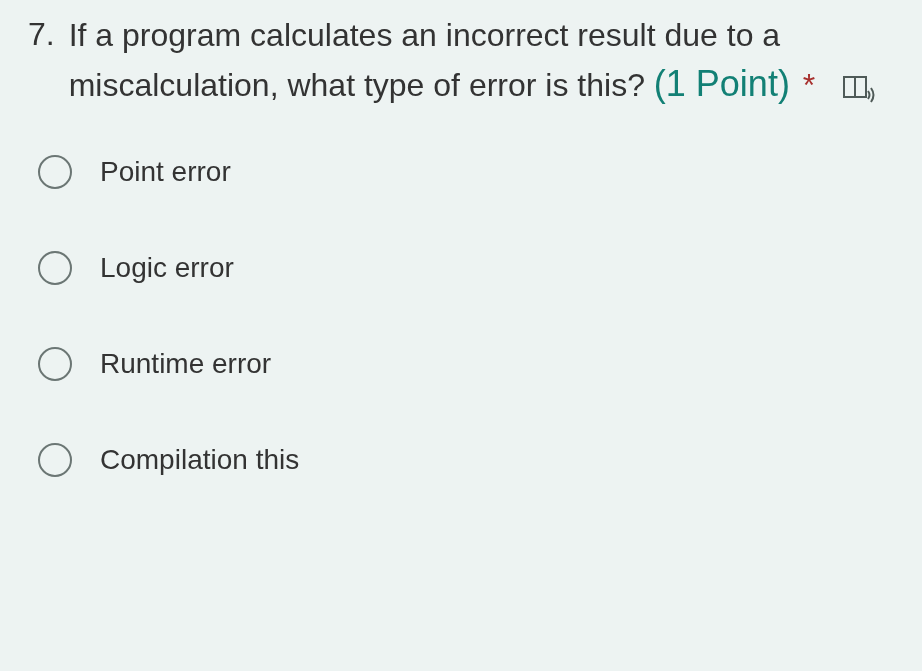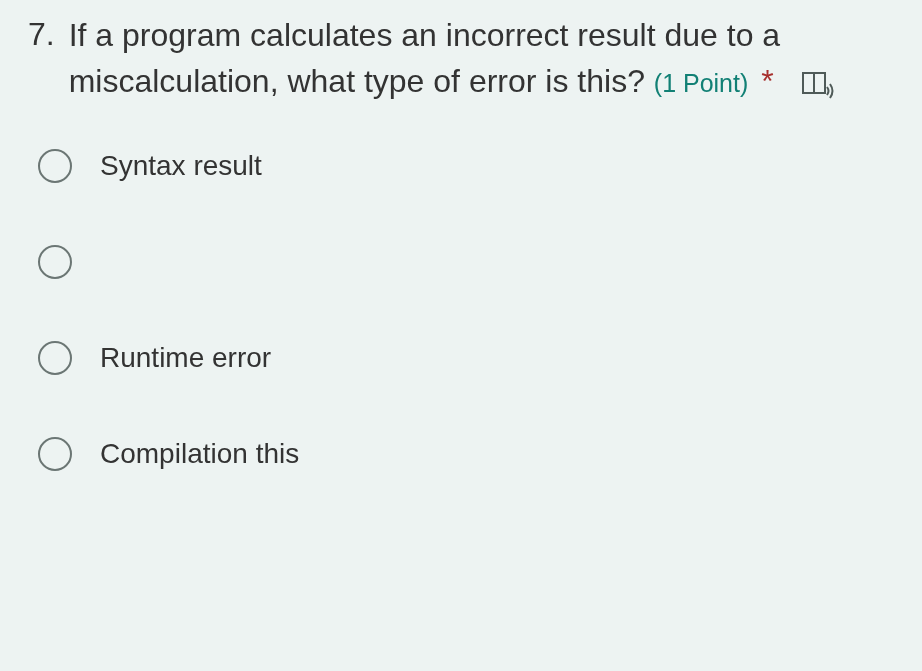--- a/index.html
+++ b/index.html
@@ -27,21 +27,21 @@
     .question-content {
       flex: 1;
     }
     .question-text {
       font-size: 32px;
       color: #333;
       line-height: 1.45;
     }
     .points {
       color: #128075;
-      font-size: 25px;
+      font-size: 36px;
       text-align: right;
     }
     .required {
       color: #a7302e;
       font-size: 32px;
       margin-left: 4px;
     }
     .immersive-reader-icon {
       display: inline-flex;
       align-items: center;
@@ -91,24 +91,25 @@
           <path d="M 29 15 Q 34 22 29 29" fill="none" stroke="#4f5a58" stroke-width="2"></path>
         </svg>
       </span>
     </div>
   </div>
 </div>
 
 <div class="options-container">
   <div class="option">
     <div class="radio-circle"></div>
-    <span class="option-label">Syntax result</span>
+    <span class="option-label">Point error</span>
   </div>
   <div class="option">
     <div class="radio-circle"></div>
+    <span class="option-label">Logic error</span>
   </div>
   <div class="option">
     <div class="radio-circle"></div>
     <span class="option-label">Runtime error</span>
   </div>
   <div class="option">
     <div class="radio-circle"></div>
     <span class="option-label">Compilation this</span>
   </div>
 </div>

